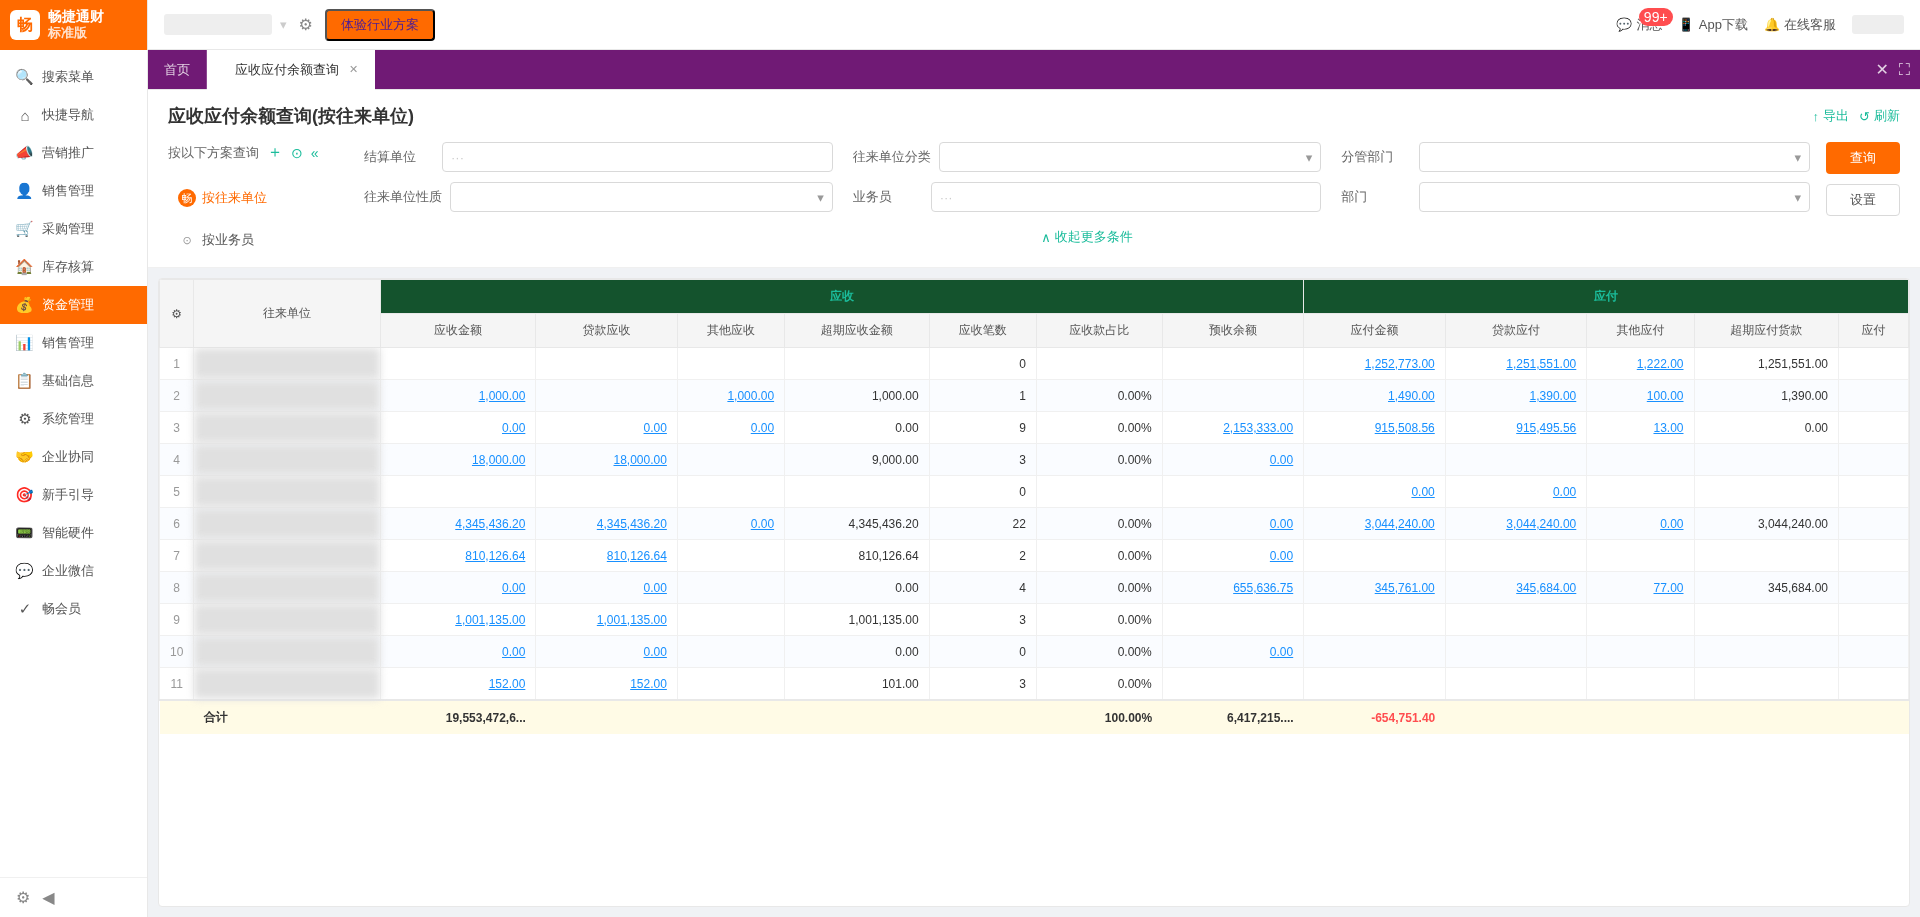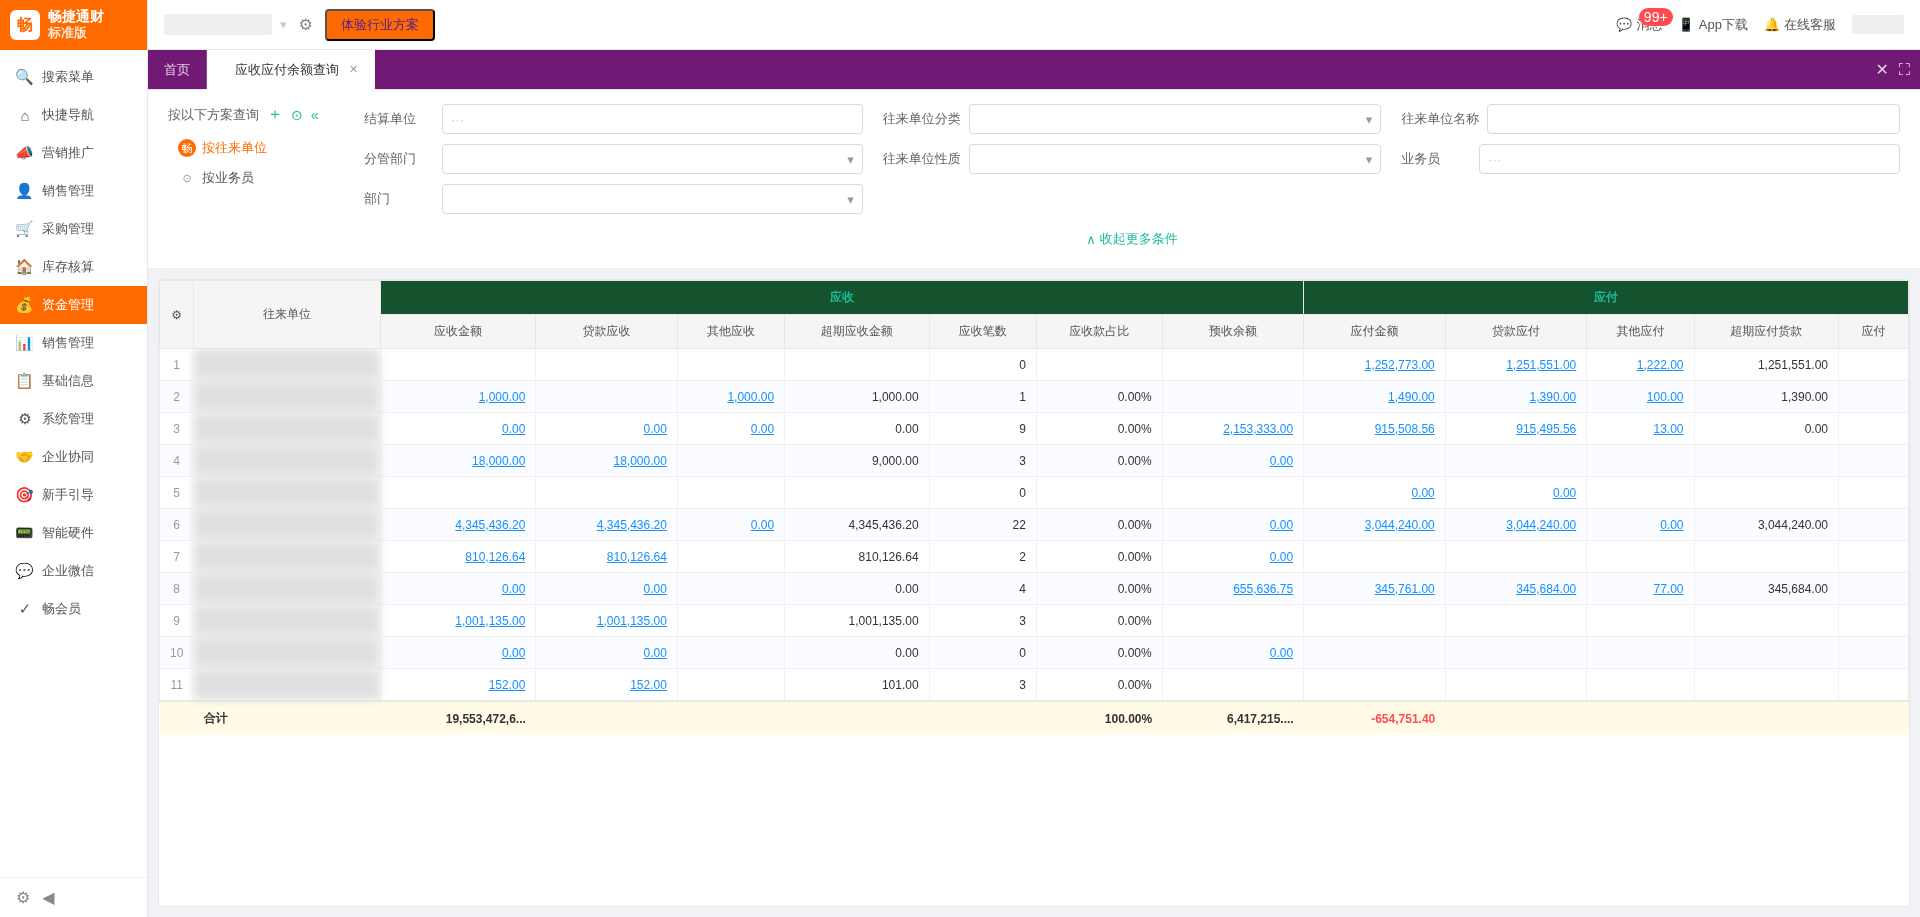--- a/index.html
+++ b/index.html
@@ -243,24 +243,37 @@
       <span>应收应付余额查询</span>
       <span class="tab-close">✕</span>
     </div>
     <div class="tab-actions">
       <span class="tab-action-btn">✕</span>
       <span class="tab-action-btn">⛶</span>
     </div>
   </div>
 
   <div class="page-header">
+    <div class="page-title-row">
+      <h2 class="page-title">应收应付余额查询(按往来单位)</h2>
+      <div class="page-actions">
+        <div class="btn-export">
+          <span>↑</span>
+          <span>导出</span>
+        </div>
+        <div class="btn-refresh">
+          <span>↺</span>
+          <span>刷新</span>
+        </div>
+      </div>
+    </div>
 
     <div class="search-form">
       <div style="display:flex; gap:16px;">
-        <div style="display:flex; flex-direction:column; gap:4px; min-width:180px;">
+        <div style="display:flex; flex-direction:column; gap:16px; min-width:180px;">
           <div style="display:flex; align-items:center; gap:8px; margin-bottom:6px;">
             <span style="color:#666; font-size:13px;">按以下方案查询</span>
             <span class="search-action-btn" style="color:#1bbc9b; font-size:16px;">＋</span>
             <span class="search-action-btn" style="color:#1bbc9b; font-size:14px;">⊙</span>
             <span class="search-action-btn" style="color:#1bbc9b; font-size:14px;">«</span>
           </div>
           <div class="search-method-item active">
             <span class="search-method-icon orange">畅</span>
             <span>按往来单位</span>
           </div>
@@ -278,26 +291,20 @@
                 <span style="color:#ccc;">···</span>
               </div>
             </div>
             <div class="form-field">
               <span class="field-label">往来单位分类</span>
               <div class="field-input">
                 <span></span>
                 <span style="color:#999;">▾</span>
               </div>
             </div>
-            <div class="form-field">
-              <span class="field-label">往来单位名称</span>
-              <div class="field-input">
-                  <span></span>
-                </div>
-            </div>
 
             <div class="form-field">
               <span class="field-label">分管部门</span>
               <div class="field-input">
                 <span></span>
                 <span style="color:#999;">▾</span>
               </div>
             </div>
             <div class="form-field">
               <span class="field-label">往来单位性质</span>
@@ -320,20 +327,24 @@
                 <span style="color:#999;">▾</span>
               </div>
             </div>
           </div>
           <div style="display:flex; justify-content:center;">
             <div class="collapse-btn">
               <span>∧</span>
               <span>收起更多条件</span>
             </div>
           </div>
+        </div>
+        <div style="display:flex; flex-direction:column; gap:6px; justify-content:flex-start; padding-top:0px;">
+          <button class="btn-query">查询</button>
+          <button class="btn-settings">设置</button>
         </div>
       </div>
     </div>
   </div>
 
   <div class="table-container">
     <table>
       <thead>
         <tr>
           <th rowspan="2" class="settings-col">⚙</th>

